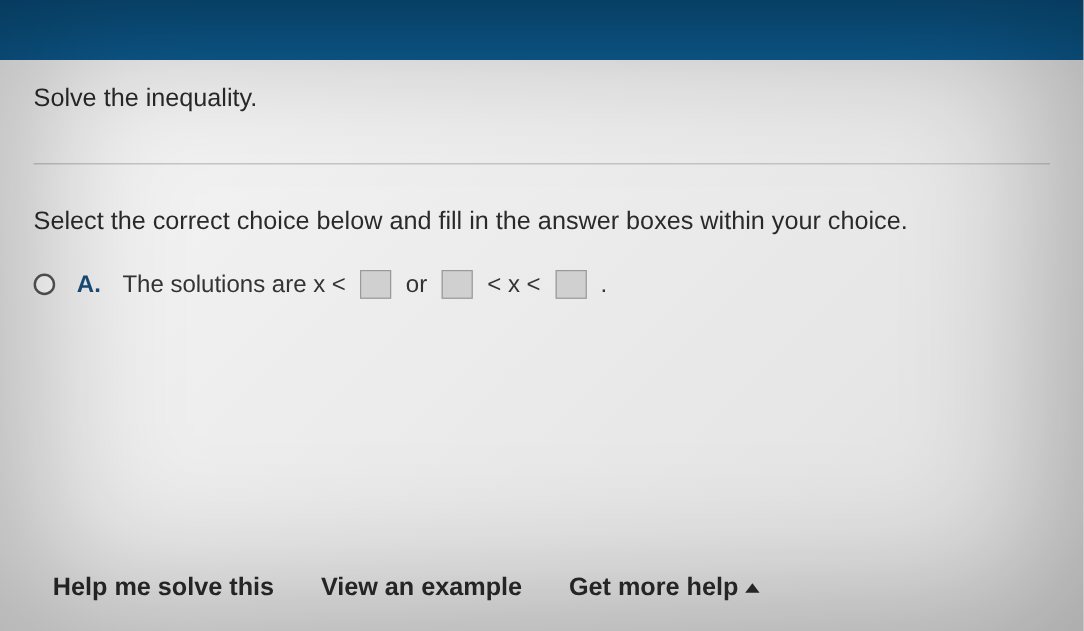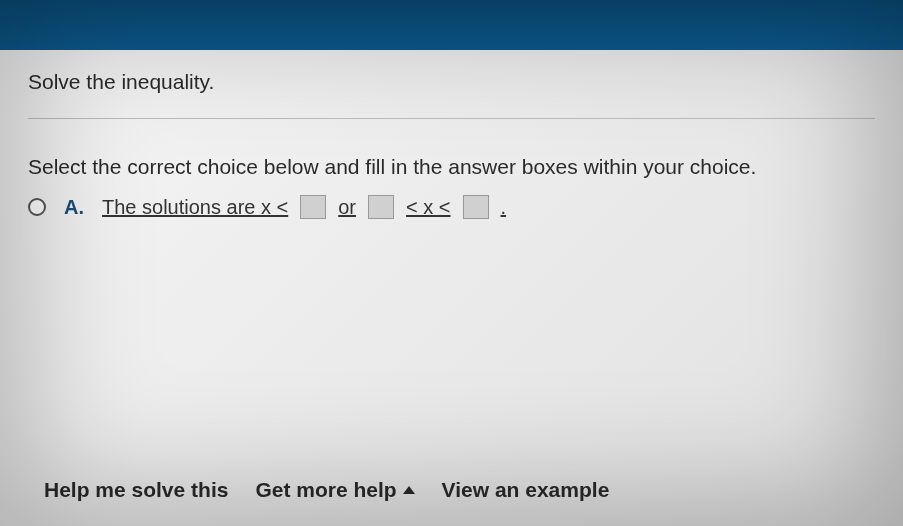--- a/index.html
+++ b/index.html
@@ -21,38 +21,39 @@
       height: calc(100% - 50px);
       position: relative;
     }
     .question-section {
       padding-bottom: 24px;
       border-bottom: 1px solid #bbb;
     }
     .question-text {
       font-size: 21px;
       color: #2a2a2a;
+      margin-bottom: 18px;
     }
     .equation {
       font-size: 22px;
       color: #2a2a2a;
       padding-left: 32px;
       font-family: 'Times New Roman', serif;
     }
     .equation sup {
       font-size: 14px;
       vertical-align: super;
     }
     .answer-section {
       padding-top: 36px;
     }
     .instruction {
       font-size: 21px;
       color: #2a2a2a;
-      margin-bottom: 16px;
+      margin-bottom: 28px;
     }
     .choice-row {
       display: flex;
       align-items: center;
       gap: 8px;
       font-size: 20px;
     }
     .radio {
       width: 18px;
       height: 18px;
@@ -63,42 +64,41 @@
       cursor: pointer;
       flex-shrink: 0;
     }
     .choice-letter {
       font-weight: bold;
       color: #1a4d7a;
       margin-right: 10px;
     }
     .choice-text {
       color: #333;
-      text-decoration: underline;
     }
     .answer-box {
       width: 26px;
       height: 24px;
       background: #d0d0d0;
       border: 1px solid #999;
       display: inline-block;
       vertical-align: middle;
       margin: 0 4px;
     }
     .hint-text {
       color: #1a4d7a;
     }
     .gap { display:inline-block; width:6px; }
     .bottom-bar {
       position: absolute;
       bottom: 24px;
       left: 28px;
       right: 28px;
       display: flex;
-      gap: 27px;
+      gap: 39px;
       align-items: center;
       padding-left: 16px;
     }
     .help-link {
       font-size: 21px;
       font-weight: bold;
       color: #2a2a2a;
       cursor: pointer;
       display: flex;
       align-items: center;
@@ -144,23 +144,23 @@
       <span class="choice-text">.</span>
       <span class="gap"></span>
     </div>
   </div>
 
   <div class="bottom-bar">
     <div class="help-link">
       <span>Help me solve this</span>
     </div>
     <div class="help-link">
+      <span>View an example</span>
+    </div>
+    <div class="help-link">
       <span>Get more help</span>
       <span class="caret-up"></span>
-    </div>
-    <div class="help-link">
-      <span>View an example</span>
     </div>
   </div>
 
 </div>
 
 <div class="vignette"></div>
 
 </body></html>

